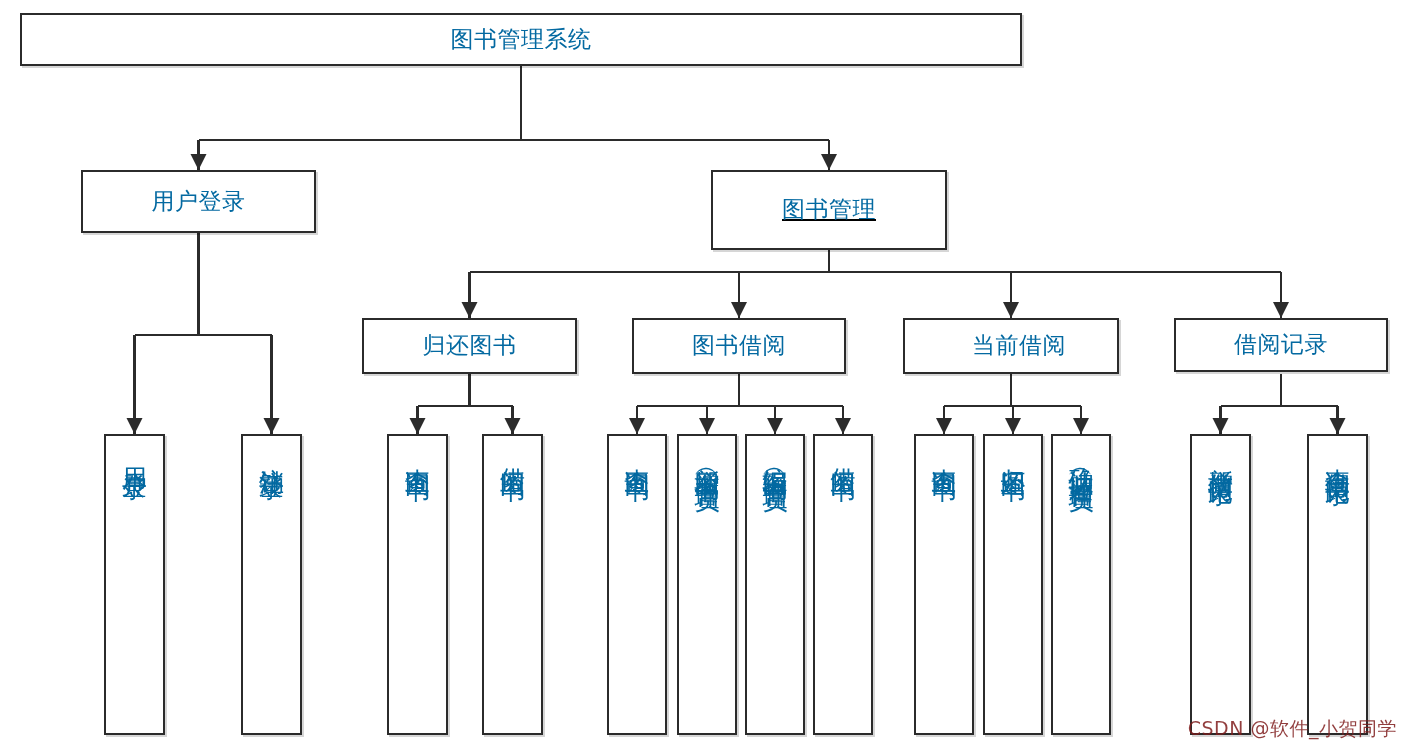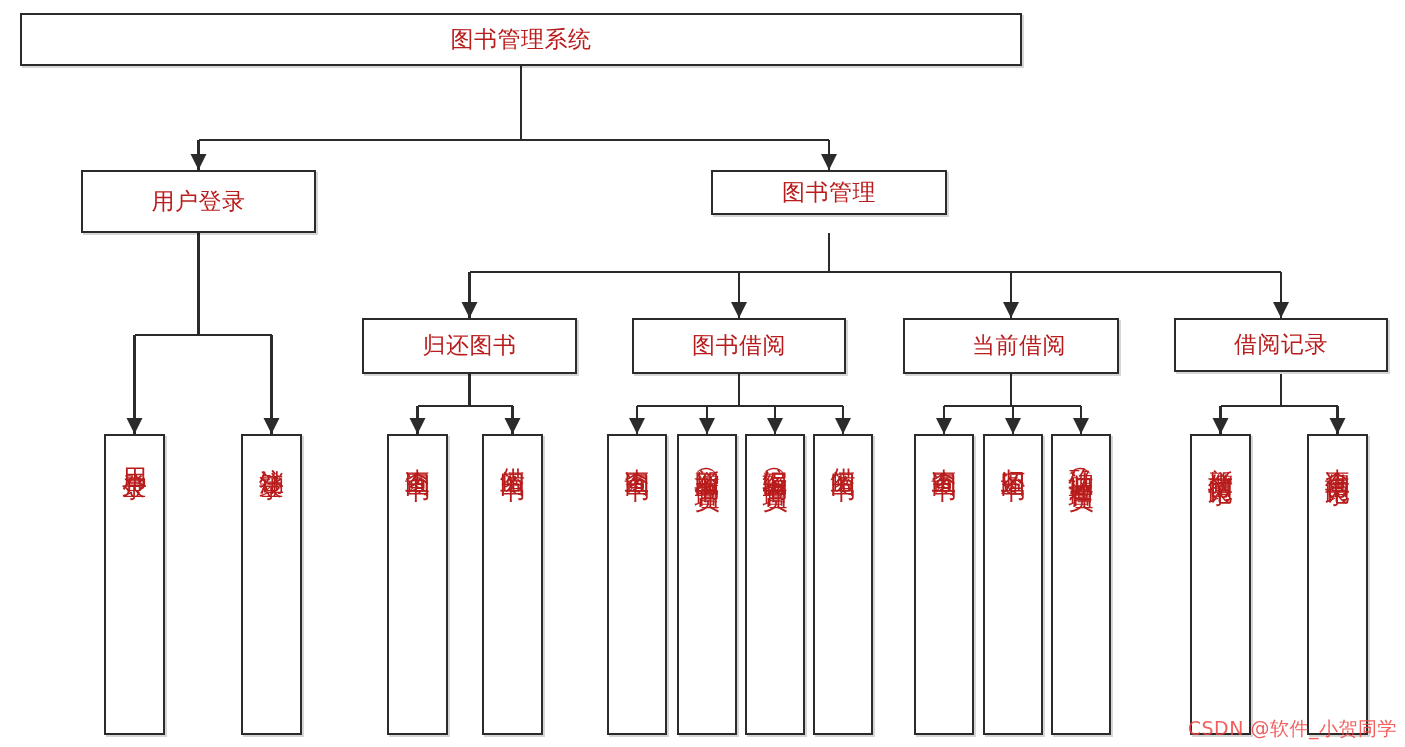--- a/index.html
+++ b/index.html
@@ -26,21 +26,21 @@
     position: absolute;
     box-sizing: border-box;
     border: 2.5px solid #2b2b2b;
     background: #ffffff;
     display: flex;
     align-items: center;
     justify-content: center;
     box-shadow: 2px 2px 0 rgba(0,0,0,0.16);
   }
   .node-label {
-    color: #b91c1c;
+    color: #0369a1;
     line-height: 1.18;
     text-align: center;
     white-space: pre-line;
   }
   .node.horizontal .node-label {
     font-size: 23px;
     letter-spacing: 0.5px;
   }
   .node.vertical {
     align-items: flex-start;
@@ -51,21 +51,21 @@
     text-orientation: upright;
     font-size: 25px;
     letter-spacing: 3px;
     line-height: 1;
   }
   .watermark {
     position: absolute;
     right: 8px;
     bottom: 5px;
     font-size: 19px;
-    color: #ef4444;
+    color: #7f1d1d;
     opacity: 0.85;
     letter-spacing: 0.5px;
     white-space: nowrap;
     pointer-events: none;
   }
 </style>
 </head>
 <body>
 
 <div id="canvas">
@@ -123,21 +123,21 @@
       <line x1="1337.5" y1="406" x2="1337.5" y2="434" stroke="#2b2b2b" stroke-width="2.6" shape-rendering="crispEdges"></line>
       <path d="M 1329.5 418 L 1345.5 418 L 1337.5 434 Z" fill="#2b2b2b"></path>
     </svg>
   <div id="nodes">
       <div class="node horizontal" style="left: 20px; top: 13px; width: 1002px; height: 53px;">
         <div class="node-label">图书管理系统</div>
       </div>
       <div class="node horizontal" style="left: 81px; top: 170px; width: 235px; height: 63px;">
         <div class="node-label">用户登录</div>
       </div>
-      <div class="node horizontal" style="left: 711px; top: 170px; width: 236px; height: 45px;">
+      <div class="node horizontal" style="left: 711px; top: 170px; width: 236px; height: 80px; text-decoration: underline;">
         <div class="node-label">图书管理</div>
       </div>
       <div class="node horizontal" style="left: 362px; top: 318px; width: 215px; height: 56px;">
         <div class="node-label">归还图书</div>
       </div>
       <div class="node horizontal" style="left: 632px; top: 318px; width: 214px; height: 56px; justify-content: center;">
         <div class="node-label">图书借阅</div>
       </div>
       <div class="node horizontal" style="left: 903px; top: 318px; width: 216px; height: 56px; padding-left: 16px;">
         <div class="node-label">当前借阅</div>

